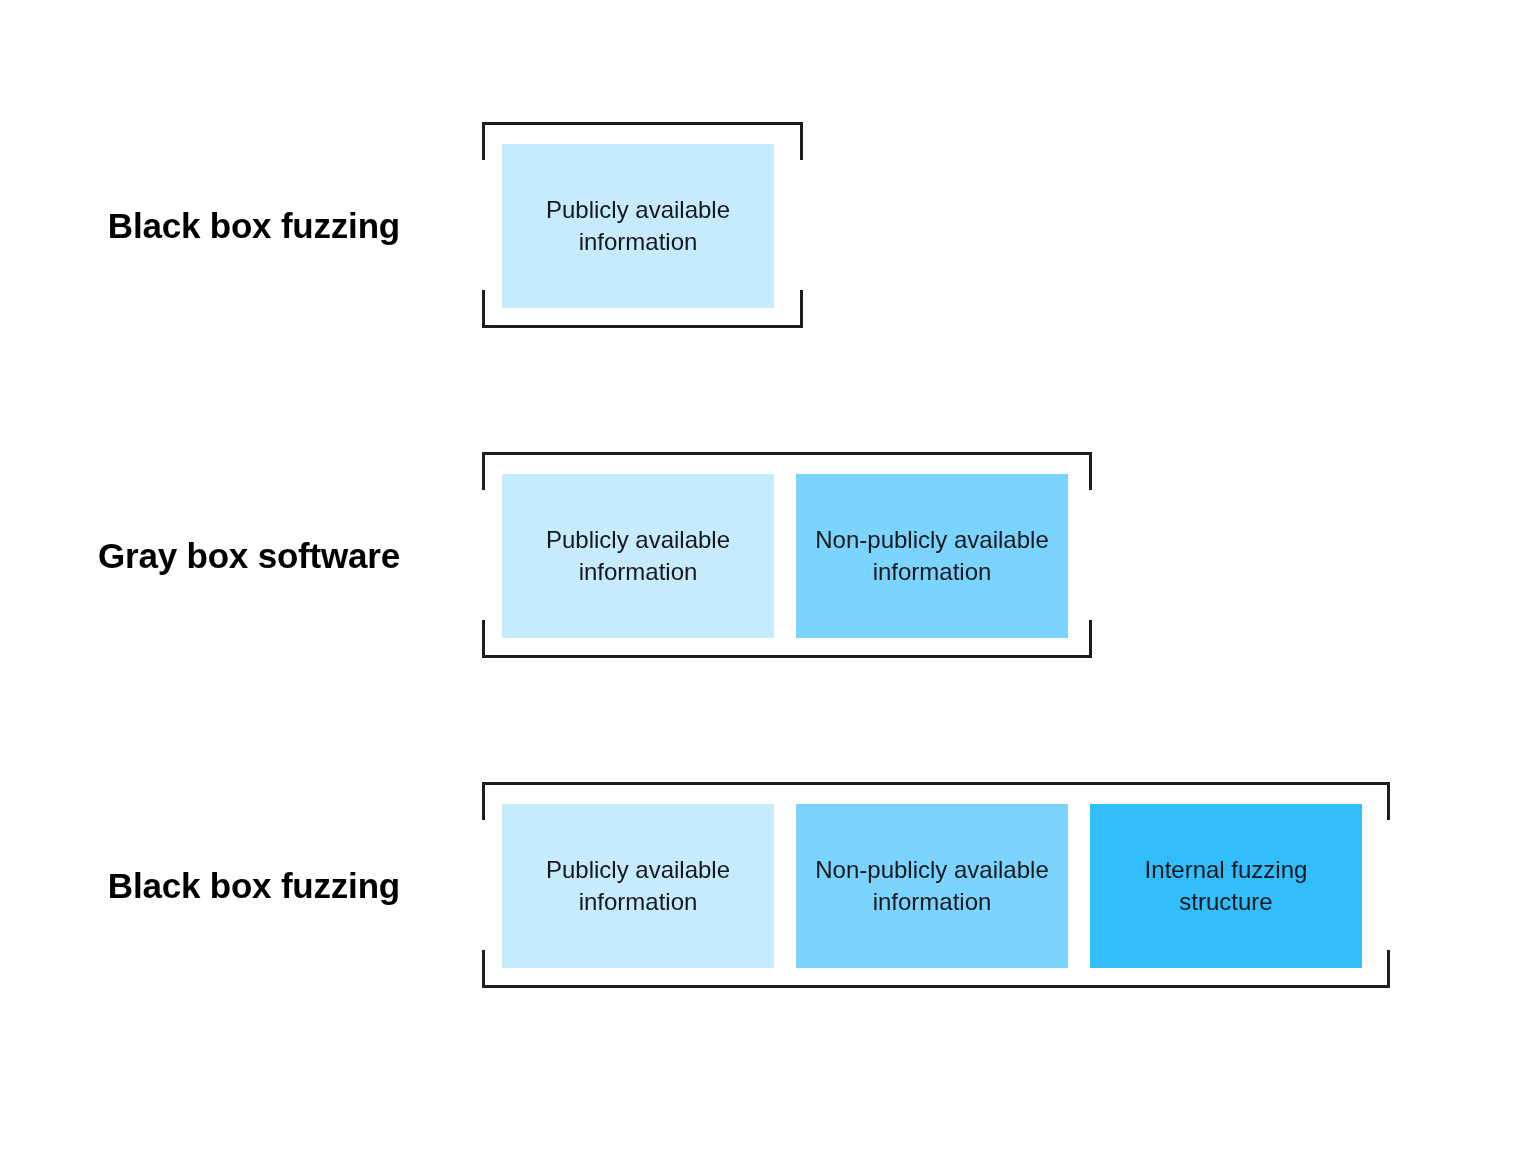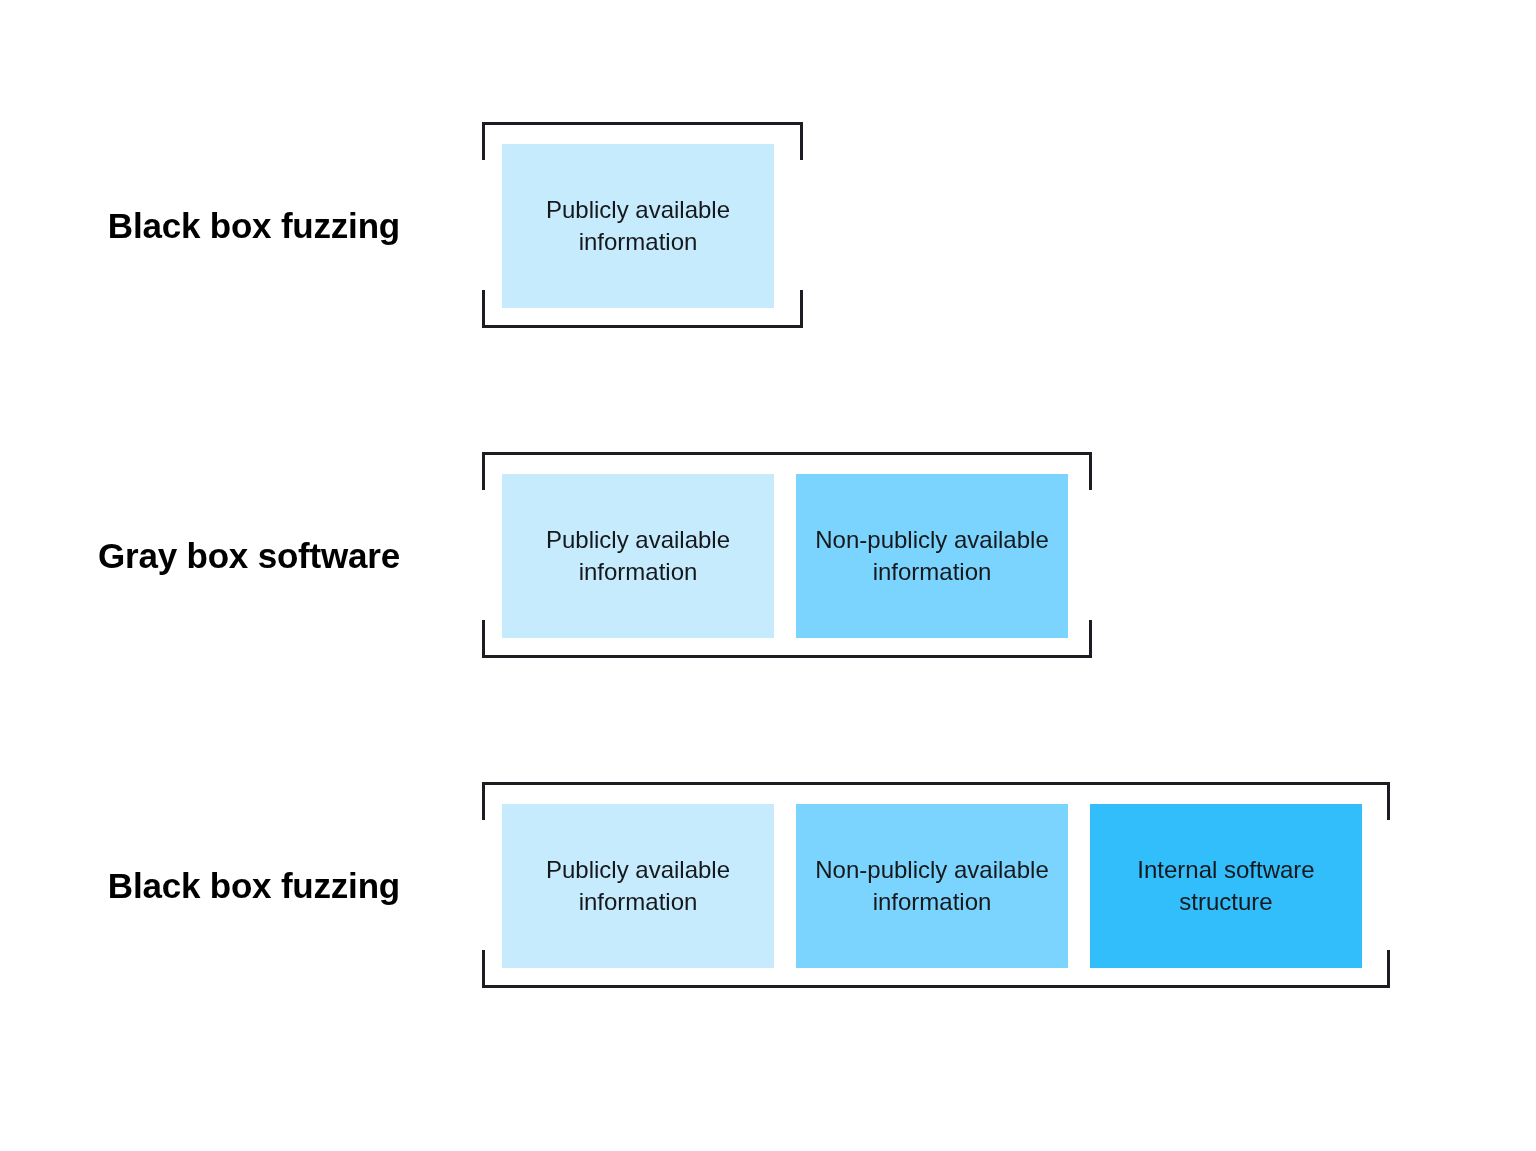--- a/index.html
+++ b/index.html
@@ -151,19 +151,19 @@
       <div class="stub br"></div>
 
       <div class="boxes" style="height:164px;">
         <div class="info-box" style="height:164px; background:#c5ebfd;">
           <span class="box-text">Publicly available information</span>
         </div>
         <div class="info-box" style="height:164px; background:#7ad4fd;">
           <span class="box-text">Non-publicly available information</span>
         </div>
         <div class="info-box" style="height:164px; background:#32bdfb;">
-          <span class="box-text">Internal software structure</span>
+          <span class="box-text">Internal fuzzing structure</span>
         </div>
       </div>
     </div>
   </div>
 
 </div>
 
 </body></html>

